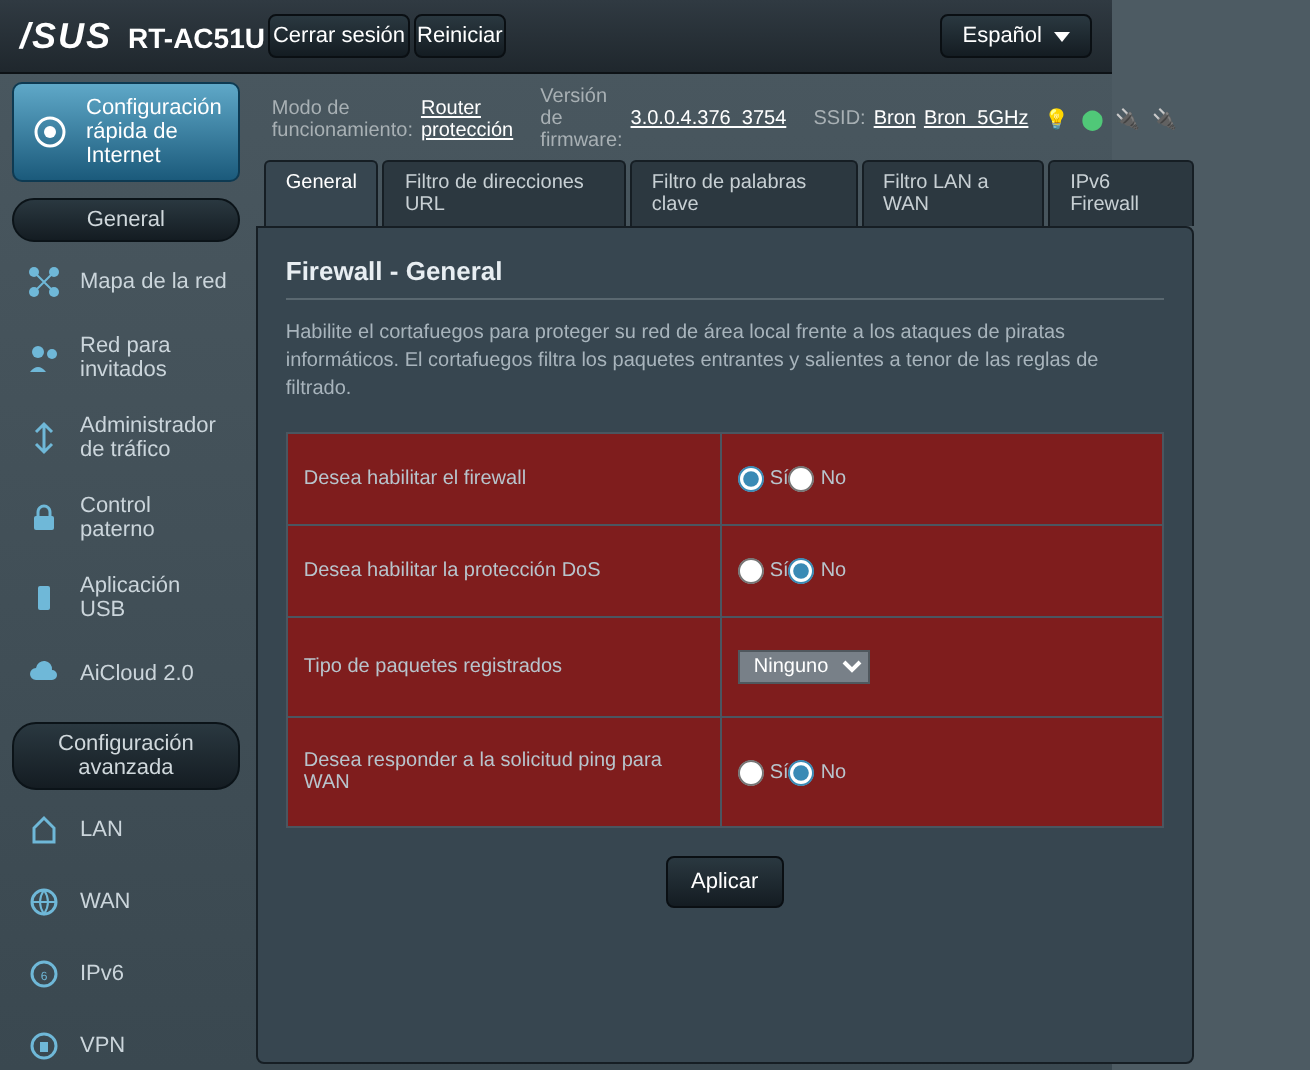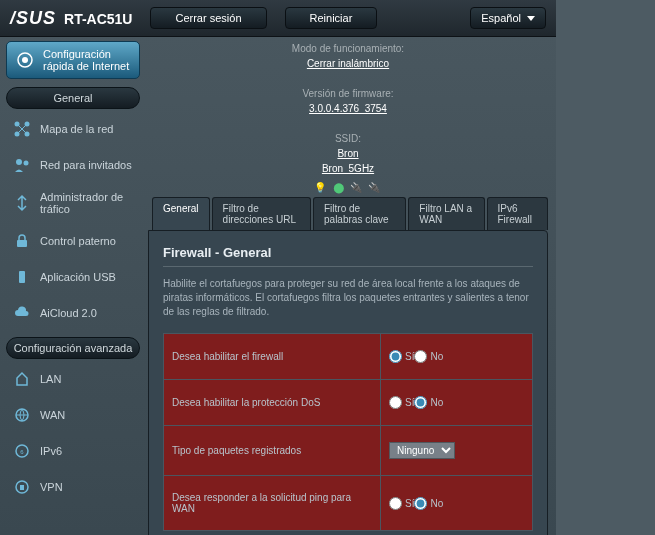--- a/index.html
+++ b/index.html
@@ -43,23 +43,23 @@
 .brand-model {
   color: #fff;
   font-size: 14px;
   font-weight: bold;
 }
 .topbtn {
   background: linear-gradient(to bottom, #2a3840, #141c22);
   border: 1px solid #0a0f13;
   color: #fff;
   font-size: 11px;
-  padding: 4px 24px;
+  padding: 4px 1px;
   border-radius: 4px;
-  margin-left: 18px;
+  margin-left: 2px;
   cursor: pointer;
 }
 .spacer { flex: 1; }
 .lang {
   background: linear-gradient(to bottom, #2a3840, #141c22);
   border: 1px solid #0a0f13;
   color: #fff;
   font-size: 11px;
   padding: 4px 10px;
   border-radius: 4px;
@@ -133,21 +133,20 @@
   display: flex;
   flex-direction: column;
 }
 .info {
   font-size: 10px;
   color: #e8c070;
   padding: 2px 8px 4px 8px;
   display: flex;
   align-items: center;
   gap: 4px;
-  flex-direction: column;
 }
 .info a { color: #fff; text-decoration: underline; }
 .info .dim { color: #a8b0b4; }
 .status-icons {
   display: flex;
   gap: 6px;
   align-items: center;
 }
 .tabs {
   display: flex;
@@ -357,21 +356,21 @@
             </svg>
           </span>
         <span>VPN</span>
       </div>
 
     </div>
 
     <div class="content">
       <div class="info">
         <span class="dim">Modo de funcionamiento:</span>
-        <a href="#">Cerrar inalámbrico</a>
+        <a href="#">Router protección</a>
         &nbsp;&nbsp;
         <span class="dim">Versión de firmware:</span>
         <a href="#">3.0.0.4.376_3754</a>
         &nbsp;&nbsp;
         <span class="dim">SSID:</span>
         <a href="#">Bron</a>
         <a href="#">Bron_5GHz</a>
         <div class="spacer"></div>
         <div class="status-icons">
           <span style="color:#f0d040;">💡</span>

